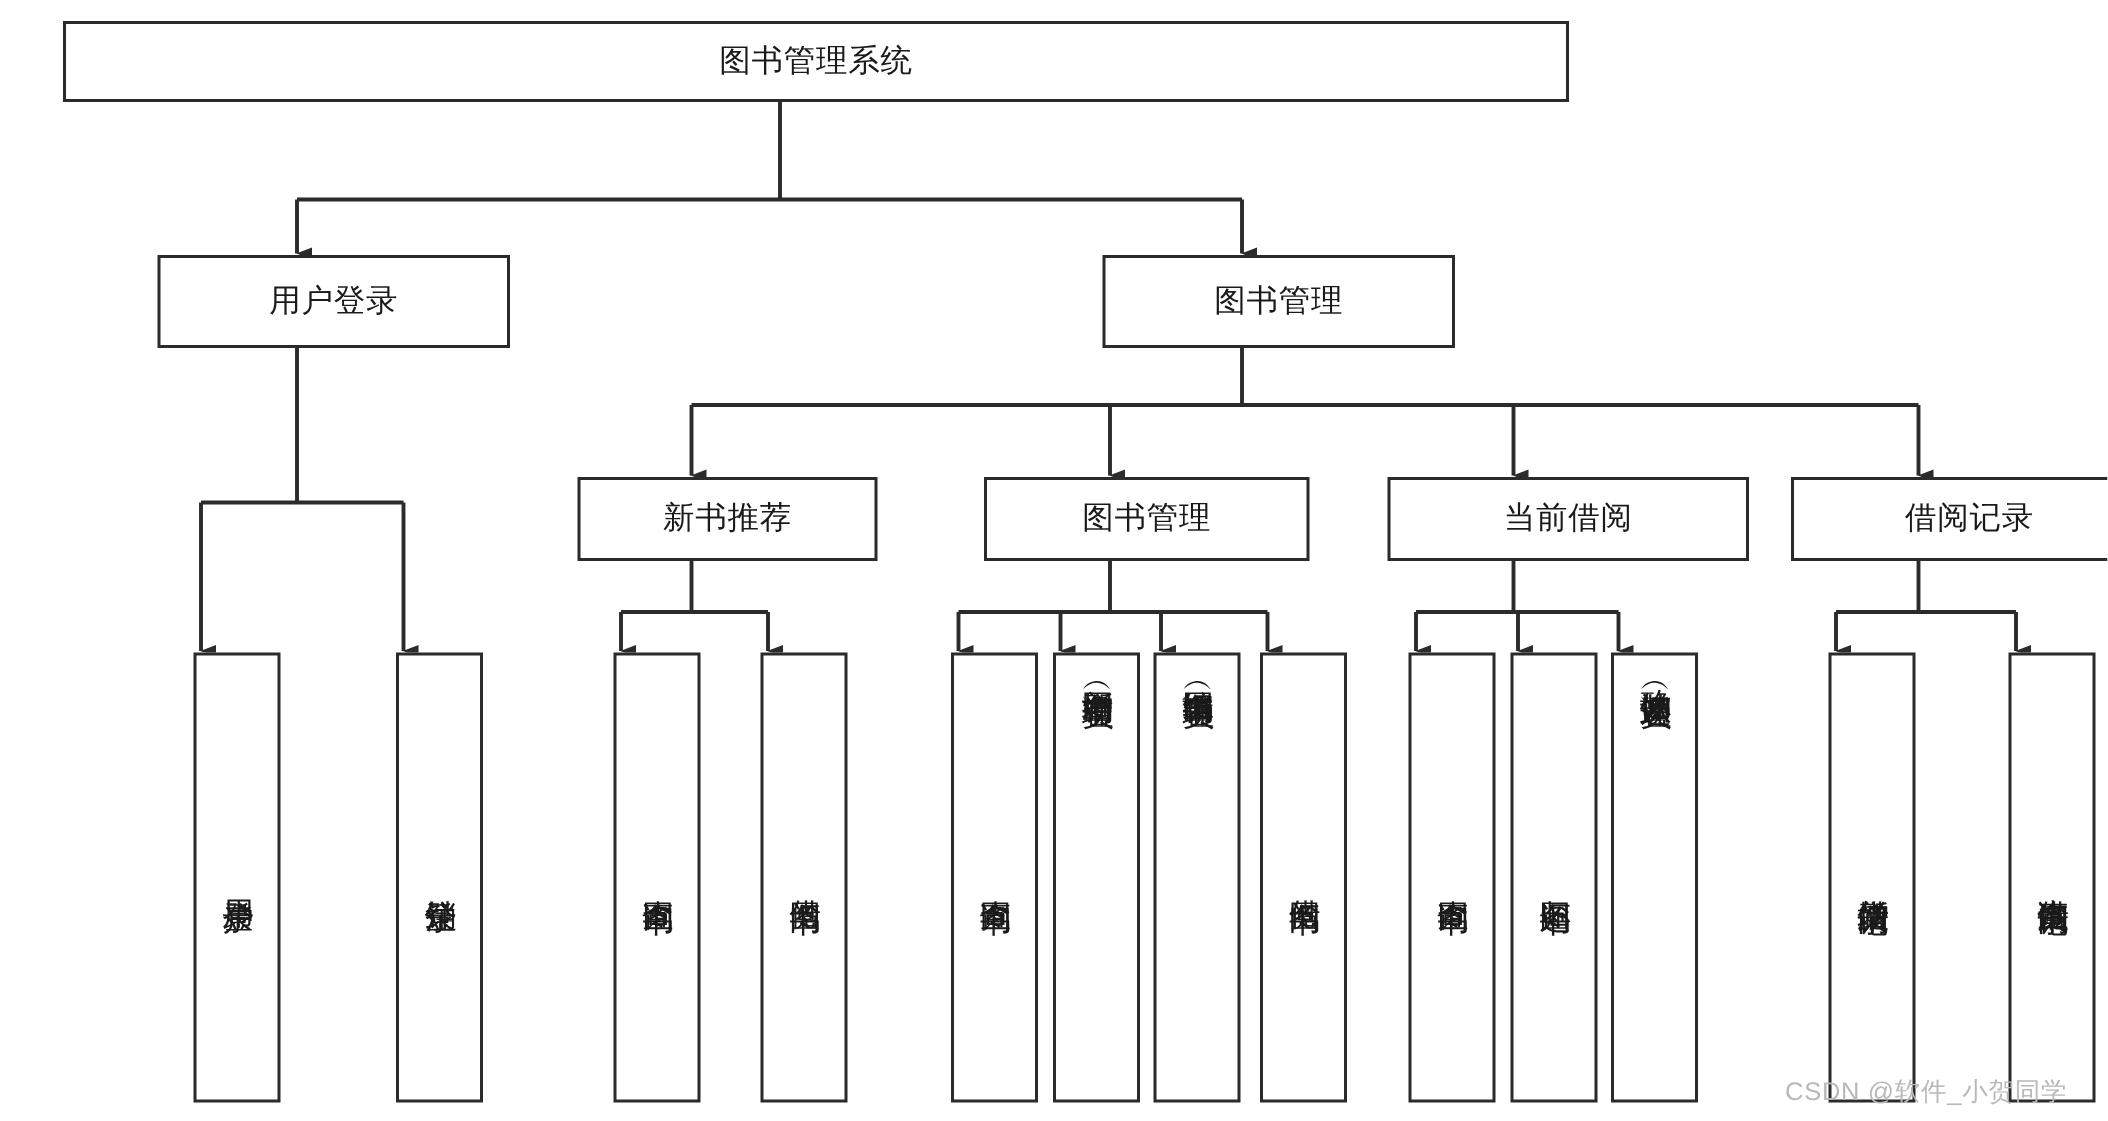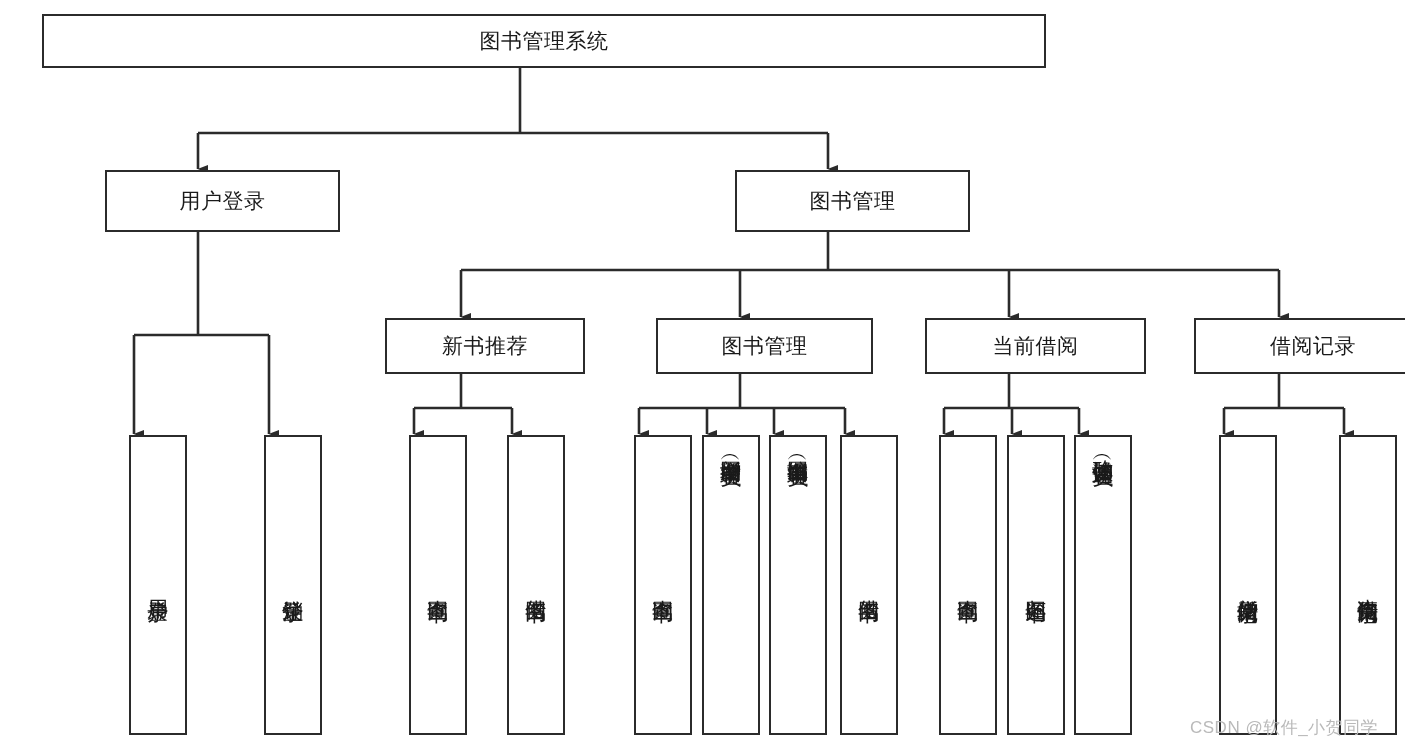--- a/index.html
+++ b/index.html
@@ -121,21 +121,21 @@
       </div>
       <div class="node node-h" style="left: 711px; top: 170px; width: 235px; height: 62px;">
         <span class="label">图书管理</span>
       </div>
       <div class="node node-h" style="left: 361px; top: 318px; width: 200px; height: 56px;">
         <span class="label">新书推荐</span>
       </div>
       <div class="node node-h" style="left: 632px; top: 318px; width: 217px; height: 56px;">
         <span class="label">图书管理</span>
       </div>
-      <div class="node node-h" style="left: 901px; top: 318px; width: 221px; height: 56px;">
+      <div class="node node-h" style="left: 901px; top: 318px; width: 241px; height: 56px; font-family: Liberation Serif, serif;">
         <span class="label">当前借阅</span>
       </div>
       <div class="node node-h" style="left: 1170px; top: 318px; width: 238px; height: 56px;">
         <span class="label">借阅记录</span>
       </div>
       <div class="node node-v centered" style="left: 105px; top: 435px; width: 58px; height: 300px;">
         <span class="label">用户登录</span>
       </div>
       <div class="node node-v centered" style="left: 240px; top: 435px; width: 58px; height: 300px;">
         <span class="label">注销登录</span>

